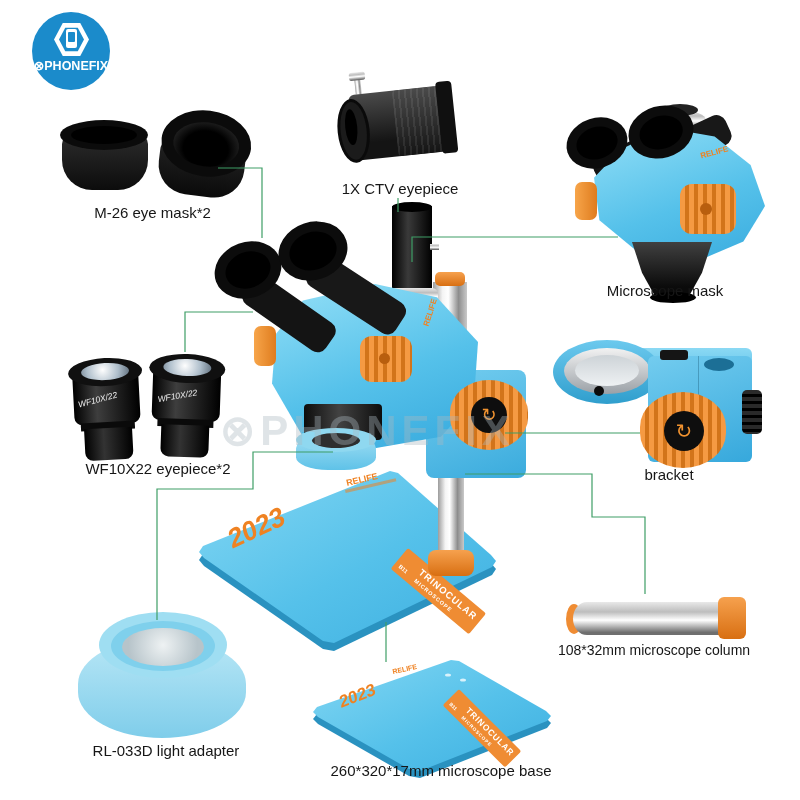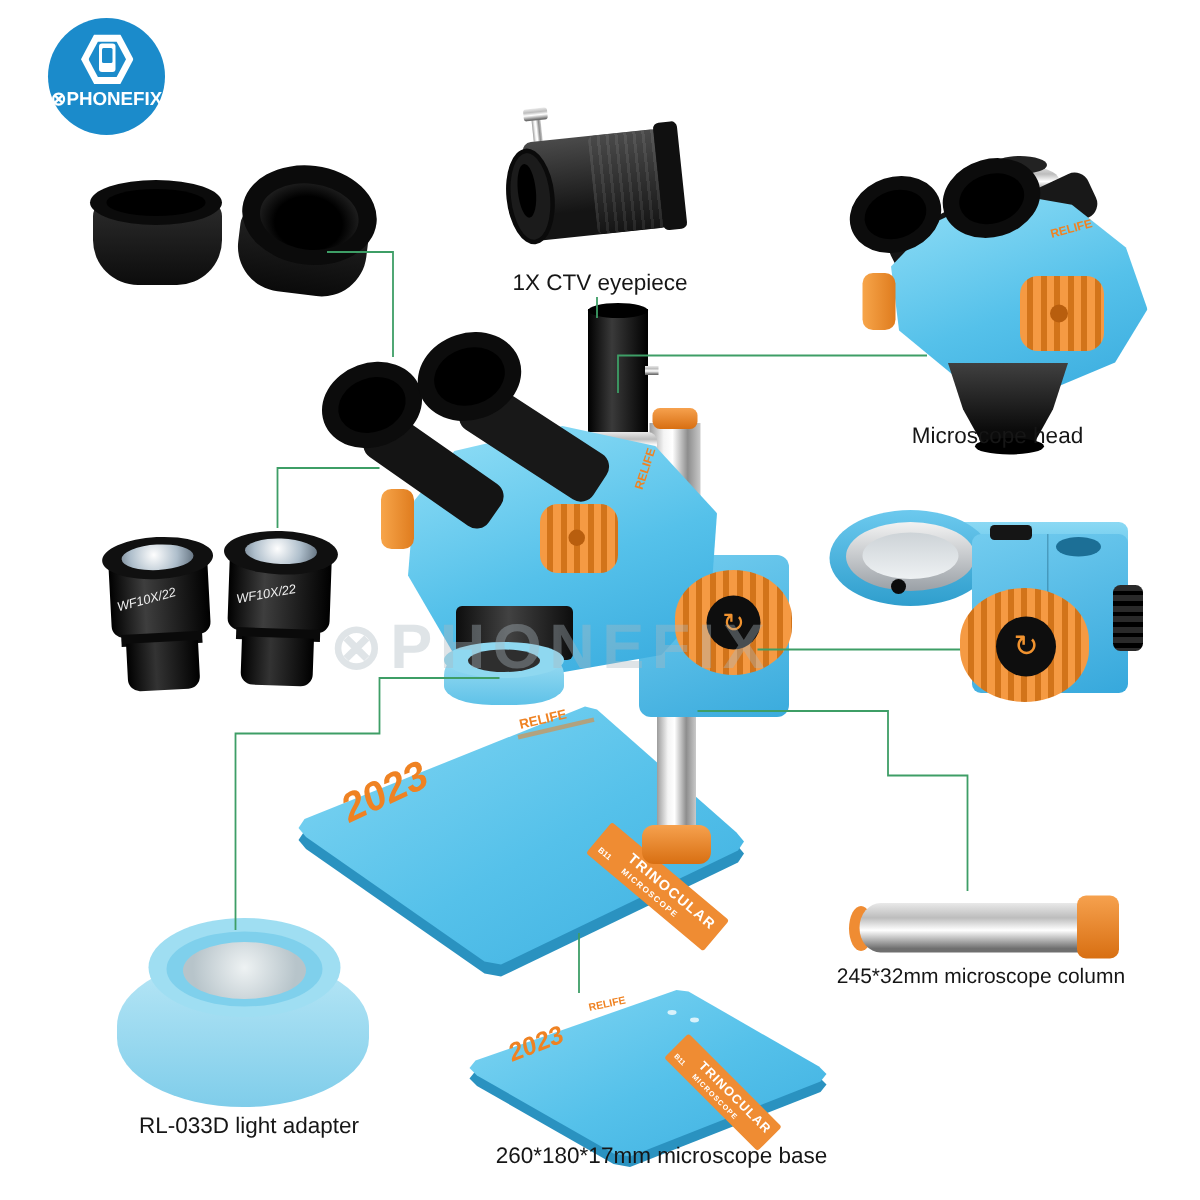--- a/index.html
+++ b/index.html
@@ -92,20 +92,21 @@
       <div class="abs" style="left:11px;top:6px;width:66px;height:18px;border-radius:50%;background:#000"></div>
     </div>
     <div class="abs" style="left:152px;top:110px;width:100px;height:88px;transform:rotate(7deg);z-index:6">
       <div class="abs" style="left:8px;top:32px;width:86px;height:54px;border-radius:12px 12px 30px 30px;
            background:linear-gradient(180deg,#242424,#0a0a0a)"></div>
       <div class="abs" style="left:8px;top:0;width:90px;height:66px;border-radius:50%;background:#0b0b0b"></div>
       <div class="abs" style="left:20px;top:12px;width:66px;height:44px;border-radius:50%;
            background:radial-gradient(ellipse at 50% 60%,#000 48%,#1f1f1f 75%)"></div>
     </div>
   </div>
+  <div class="lbl" style="left:50px;top:204px;width:205px">M-26 eye mask*2</div>
 
   <div class="abs" style="left:340px;top:86px;width:122px;height:92px;transform:rotate(-6deg);z-index:6">
     <div class="abs chromeV" style="left:20px;top:-12px;width:6px;height:16px"></div>
     <div class="abs chromeH" style="left:15px;top:-18px;width:16px;height:8px;border-radius:2px"></div>
     <div class="abs blackBody" style="left:12px;top:4px;width:92px;height:66px;border-radius:6px;
          background:linear-gradient(180deg,#4a4a4a,#141414 75%)"></div>
     <div class="abs" style="left:56px;top:4px;width:48px;height:66px;border-radius:4px;
          background:repeating-linear-gradient(90deg,rgba(255,255,255,0.08) 0 2px,transparent 2px 6px),linear-gradient(180deg,#4a4a4a,#141414)"></div>
     <div class="abs" style="left:100px;top:0px;width:16px;height:72px;border-radius:4px;background:#101010"></div>
     <div class="abs" style="left:-2px;top:8px;width:26px;height:58px;border-radius:50%;background:#1b1b1b;
@@ -136,21 +137,21 @@
     <div class="abs orangeKnob" style="left:680px;top:184px;width:56px;height:50px;border-radius:12px;z-index:7">
       <div class="abs" style="left:20px;top:19px;width:12px;height:12px;border-radius:50%;background:#b85e0e"></div>
     </div>
     <div class="abs" style="left:700px;top:148px;font-size:8px;font-weight:bold;color:#ef8222;
          transform:rotate(-15deg);z-index:8">RELIFE</div>
     <div class="abs" style="left:622px;top:242px;width:100px;height:56px;z-index:6;
          clip-path:polygon(10% 0,90% 0,80% 55%,66% 100%,34% 100%,20% 55%);
          background:linear-gradient(180deg,#404040,#0b0b0b 80%)"></div>
     <div class="abs" style="left:650px;top:292px;width:46px;height:11px;border-radius:50%;background:#000;z-index:6"></div>
   </div>
-  <div class="lbl" style="left:575px;top:282px;width:180px">Microscope head</div>
+  <div class="lbl" style="left:575px;top:282px;width:180px">Microscope mask</div>
 
   <div>
     <div class="abs" style="left:70px;top:358px;width:74px;height:102px;transform:rotate(-3deg);z-index:6">
       <div class="abs" style="left:4px;top:12px;width:66px;height:54px;border-radius:8px;
            background:linear-gradient(90deg,#000,#3e3e3e 35%,#000)"></div>
       <div class="abs" style="left:0;top:0;width:74px;height:28px;border-radius:50%;background:#101010"></div>
       <div class="abs" style="left:13px;top:5px;width:48px;height:17px;border-radius:50%;
            background:radial-gradient(circle at 45% 40%,#fefefe,#aebecb 55%,#5d6c7a)"></div>
       <div class="abs" style="left:10px;top:64px;width:54px;height:8px;background:#0a0a0a"></div>
       <div class="abs" style="left:13px;top:70px;width:48px;height:32px;border-radius:0 0 8px 8px;
@@ -164,20 +165,21 @@
       <div class="abs" style="left:0;top:0;width:76px;height:29px;border-radius:50%;background:#101010"></div>
       <div class="abs" style="left:14px;top:5px;width:48px;height:17px;border-radius:50%;
            background:radial-gradient(circle at 45% 40%,#fefefe,#aebecb 55%,#5d6c7a)"></div>
       <div class="abs" style="left:10px;top:65px;width:56px;height:8px;background:#0a0a0a"></div>
       <div class="abs" style="left:14px;top:71px;width:48px;height:32px;border-radius:0 0 8px 8px;
            background:linear-gradient(90deg,#000,#333 40%,#000)"></div>
       <div class="abs" style="left:9px;top:37px;font-size:8.5px;font-style:italic;color:#efefef;
            transform:rotate(-12deg)">WF10X/22</div>
     </div>
   </div>
+  <div class="lbl" style="left:52px;top:460px;width:212px">WF10X22 eyepiece*2</div>
 
   <div>
 
     <div class="abs chromeV" style="left:433px;top:282px;width:34px;height:104px;z-index:5"></div>
     <div class="abs" style="left:435px;top:272px;width:30px;height:14px;border-radius:5px;
          background:linear-gradient(180deg,#f6a14e,#d86f12);z-index:5"></div>
     <div class="abs chromeV" style="left:438px;top:470px;width:26px;height:92px;z-index:4"></div>
     <div class="abs" style="left:428px;top:550px;width:46px;height:26px;border-radius:8px;
          background:linear-gradient(180deg,#f6a14e,#d86f12);z-index:6"></div>
 
@@ -246,43 +248,44 @@
       <div class="abs" style="left:12px;top:-6px;width:28px;height:10px;border-radius:3px;background:#151515"></div>
     </div>
     <div class="abs" style="left:742px;top:390px;width:20px;height:44px;border-radius:5px;z-index:6;
          background:repeating-linear-gradient(180deg,#2a2a2a 0 4px,#000 4px 7px)"></div>
     <div class="abs orangeKnob" style="left:640px;top:392px;width:86px;height:76px;border-radius:50%/46%;z-index:7">
       <div class="abs" style="left:24px;top:19px;width:40px;height:40px;border-radius:50%;background:#0e0e0e;
            color:#f0922f;font-size:20px;text-align:center;line-height:40px"><span>↻</span></div>
     </div>
   </div>
   <div class="lbl" style="left:585px;top:466px;width:168px">
+    <div>bracket</div>
   </div>
 
   <div class="abs" style="left:566px;top:596px;width:180px;height:44px;z-index:6">
     <div class="abs" style="left:0;top:8px;width:16px;height:30px;border-radius:50%;background:#ef8c33"></div>
     <div class="abs chromeH" style="left:7px;top:6px;width:150px;height:33px;border-radius:14px 0 0 14px / 50% 0 0 50%"></div>
     <div class="abs" style="left:152px;top:1px;width:28px;height:42px;border-radius:6px;
          background:linear-gradient(180deg,#f6a14e,#d86f12)"></div>
   </div>
-  <div class="lbl" style="left:545px;top:642px;width:218px;font-size:14px">245*32mm microscope column</div>
+  <div class="lbl" style="left:545px;top:642px;width:218px;font-size:14px">108*32mm microscope column</div>
 
   <div class="abs" style="left:78px;top:612px;width:168px;height:130px;z-index:6">
     <div class="abs" style="left:0;top:26px;width:168px;height:100px;border-radius:50%/46%;
          background:linear-gradient(180deg,#b9e7f6,#7accle 60%,#7fcdea)"></div>
     <div class="abs" style="left:0;top:26px;width:168px;height:100px;border-radius:50%/46%;
          background:linear-gradient(180deg,#b9e7f6,#7fcdea)"></div>
     <div class="abs" style="left:21px;top:0;width:128px;height:66px;border-radius:50%;background:#9fdef2"></div>
     <div class="abs" style="left:33px;top:9px;width:104px;height:50px;border-radius:50%;background:#7fd0ec"></div>
     <div class="abs" style="left:44px;top:16px;width:82px;height:38px;border-radius:50%;
          background:radial-gradient(circle at 50% 45%,#eef2f3,#b7c4ca 75%)"></div>
   </div>
   <div class="lbl" style="left:70px;top:742px;width:192px">RL-033D light adapter</div>
 
-  <div class="lbl" style="left:300px;top:762px;width:282px">260*180*17mm microscope base</div>
+  <div class="lbl" style="left:300px;top:762px;width:282px">260*320*17mm microscope base</div>
 
   <svg class="abs" style="left:0;top:0;z-index:50;pointer-events:none" width="800" height="800">
     <g fill="none" stroke="#3e9e66" stroke-width="1.2">
       <polyline points="218,168 262,168 262,238"></polyline>
       <polyline points="398,198 398,212"></polyline>
       <polyline points="618,237 412,237 412,262"></polyline>
       <polyline points="253,312 185,312 185,352"></polyline>
       <polyline points="505,433 640,433"></polyline>
       <polyline points="465,474 592,474 592,517 645,517 645,594"></polyline>
       <polyline points="333,452 253,452 253,489 157,489 157,620"></polyline>

